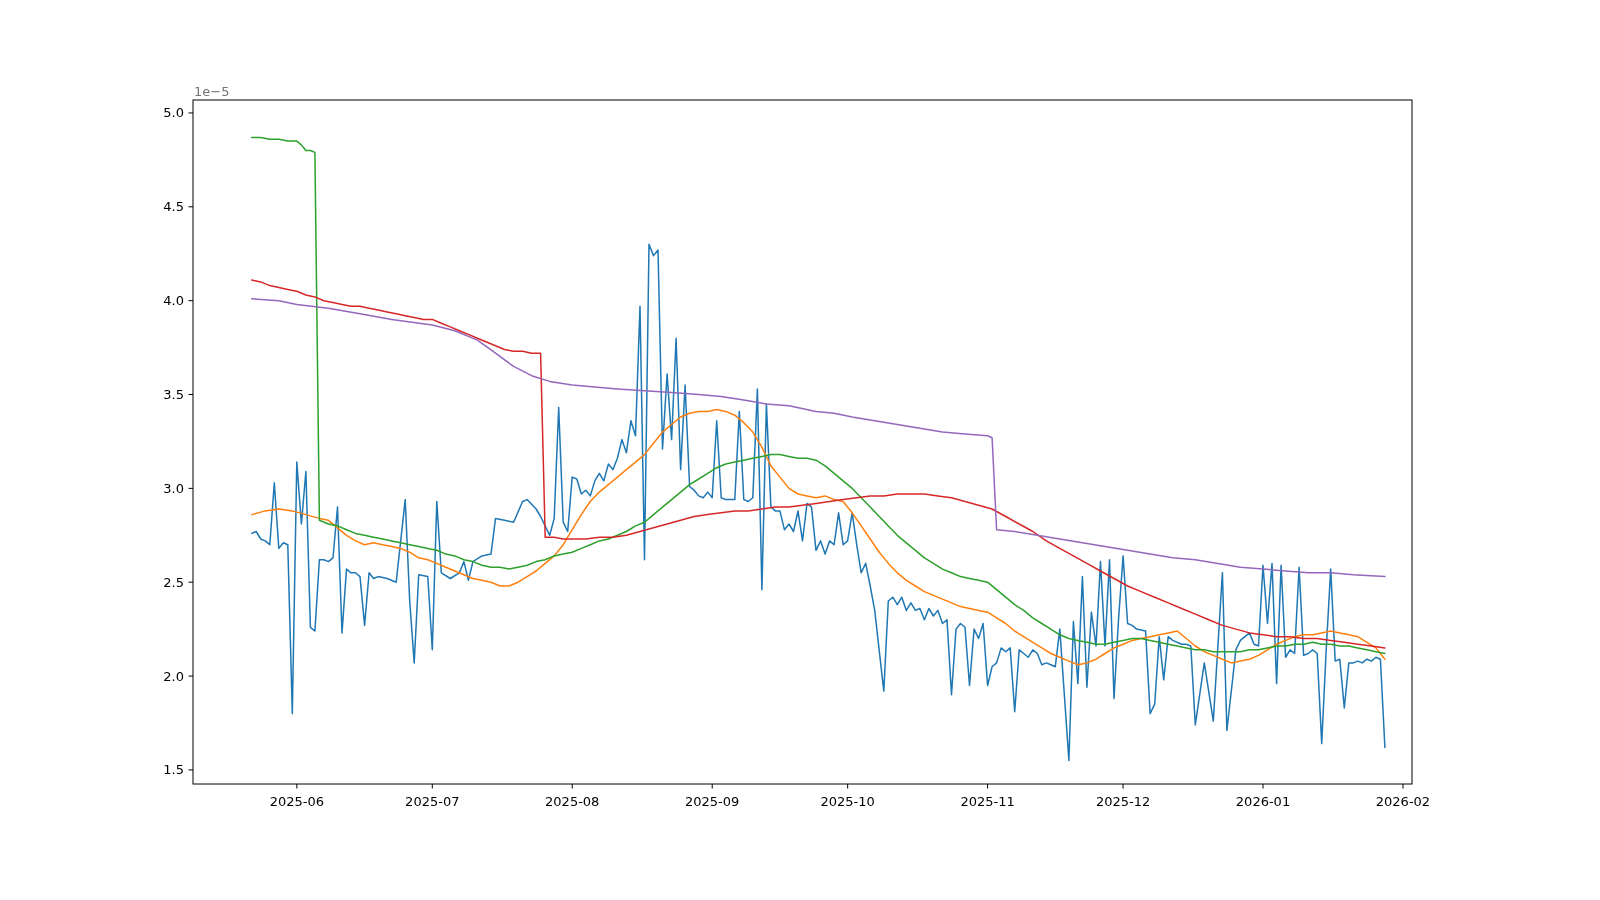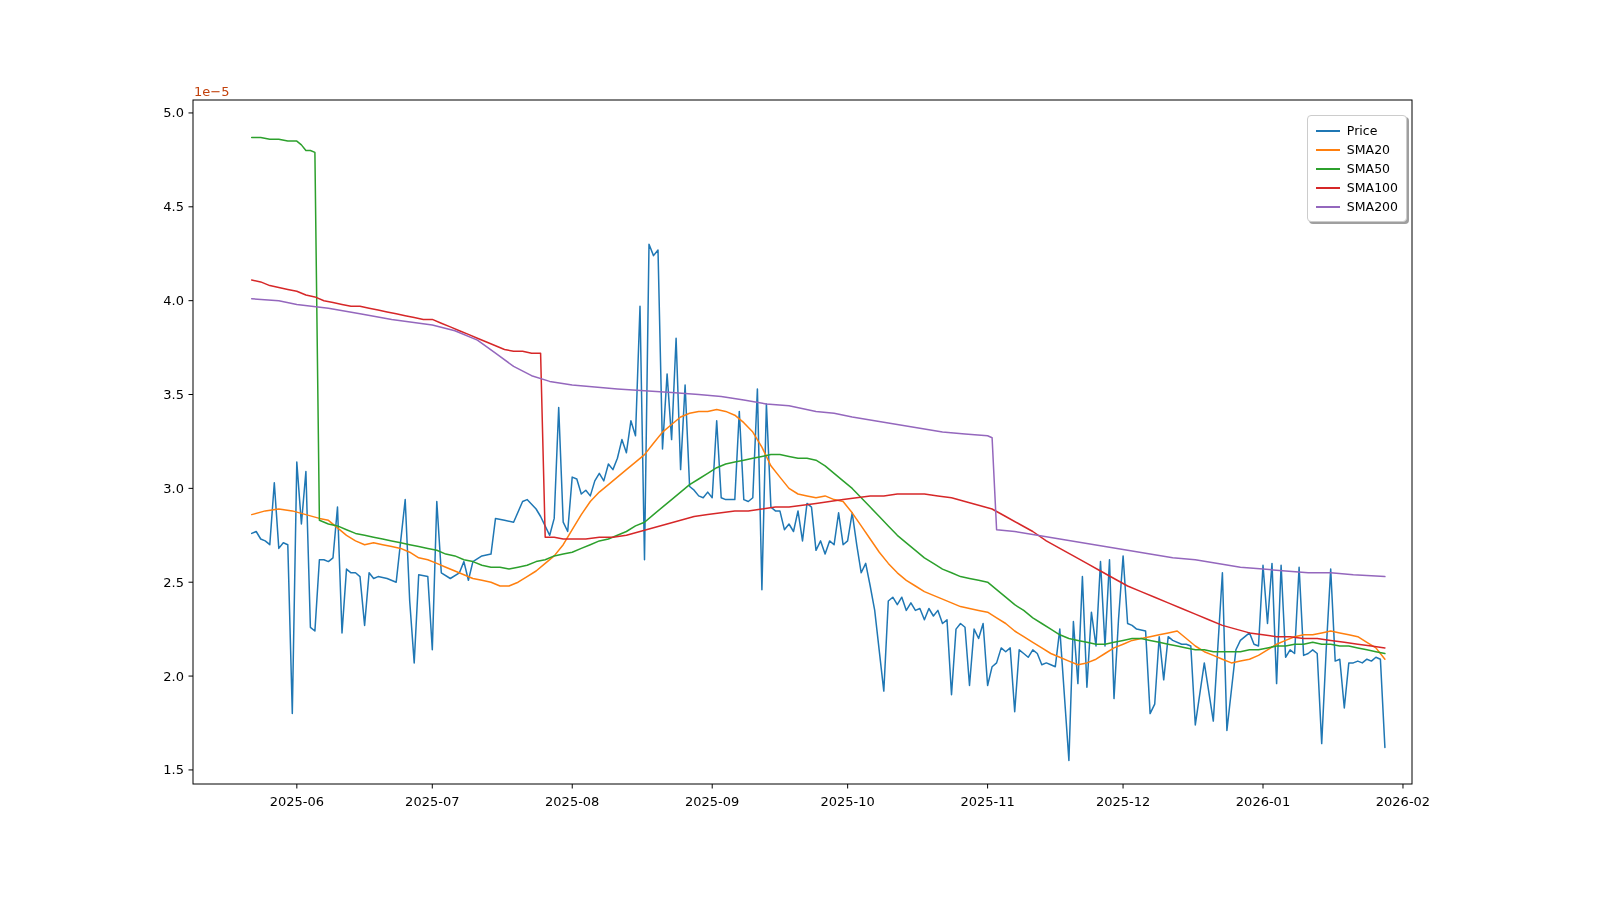--- a/index.html
+++ b/index.html
@@ -6,21 +6,21 @@
   #figure{
     position:relative;
     width:1600px;height:900px;
     background:#ffffff;
     font-family:"DejaVu Sans","Liberation Sans",sans-serif;
     overflow:hidden;
   }
   #chart-svg{position:absolute;left:0;top:0;width:1600px;height:900px;}
   #offset-label{
     position:absolute;left:194px;top:84px;
-    font-size:13px;color:#c2410c;
+    font-size:13px;color:#737373;
   }
   #legend{
     position:absolute;top:115px;right:193px;
     background:#ffffff;
     border:1px solid #cccccc;
     border-radius:4px;
     box-shadow:2px 2px 0 rgba(80,80,80,0.55);
     padding:5px 8px;
     display:flex;flex-direction:column;
     z-index:5;
@@ -77,35 +77,13 @@
       <line x1="193" y1="488.36333699231614" x2="188.5" y2="488.36333699231614" stroke="#000000" stroke-width="1"></line>
       <text x="184" y="492.86333699231614" text-anchor="end" font-size="13px" fill="#000000">3.0</text>
       <line x1="193" y1="582.2162458836444" x2="188.5" y2="582.2162458836444" stroke="#000000" stroke-width="1"></line>
       <text x="184" y="586.7162458836444" text-anchor="end" font-size="13px" fill="#000000">2.5</text>
       <line x1="193" y1="676.0691547749725" x2="188.5" y2="676.0691547749725" stroke="#000000" stroke-width="1"></line>
       <text x="184" y="680.5691547749725" text-anchor="end" font-size="13px" fill="#000000">2.0</text>
       <line x1="193" y1="769.9220636663007" x2="188.5" y2="769.9220636663007" stroke="#000000" stroke-width="1"></line>
       <text x="184" y="774.4220636663007" text-anchor="end" font-size="13px" fill="#000000">1.5</text>
     </svg>
   <div id="offset-label">1e−5</div>
-  <div id="legend">
-      <div class="legend-row">
-        <span class="legend-swatch" style="background: rgb(31, 119, 180);"></span>
-        <span class="legend-label">Price</span>
-      </div>
-      <div class="legend-row">
-        <span class="legend-swatch" style="background: rgb(255, 127, 14);"></span>
-        <span class="legend-label">SMA20</span>
-      </div>
-      <div class="legend-row">
-        <span class="legend-swatch" style="background: rgb(44, 160, 44);"></span>
-        <span class="legend-label">SMA50</span>
-      </div>
-      <div class="legend-row">
-        <span class="legend-swatch" style="background: rgb(214, 39, 40);"></span>
-        <span class="legend-label">SMA100</span>
-      </div>
-      <div class="legend-row">
-        <span class="legend-swatch" style="background: rgb(148, 103, 189);"></span>
-        <span class="legend-label">SMA200</span>
-      </div>
-    </div>
 </div>
 
 </body></html>

